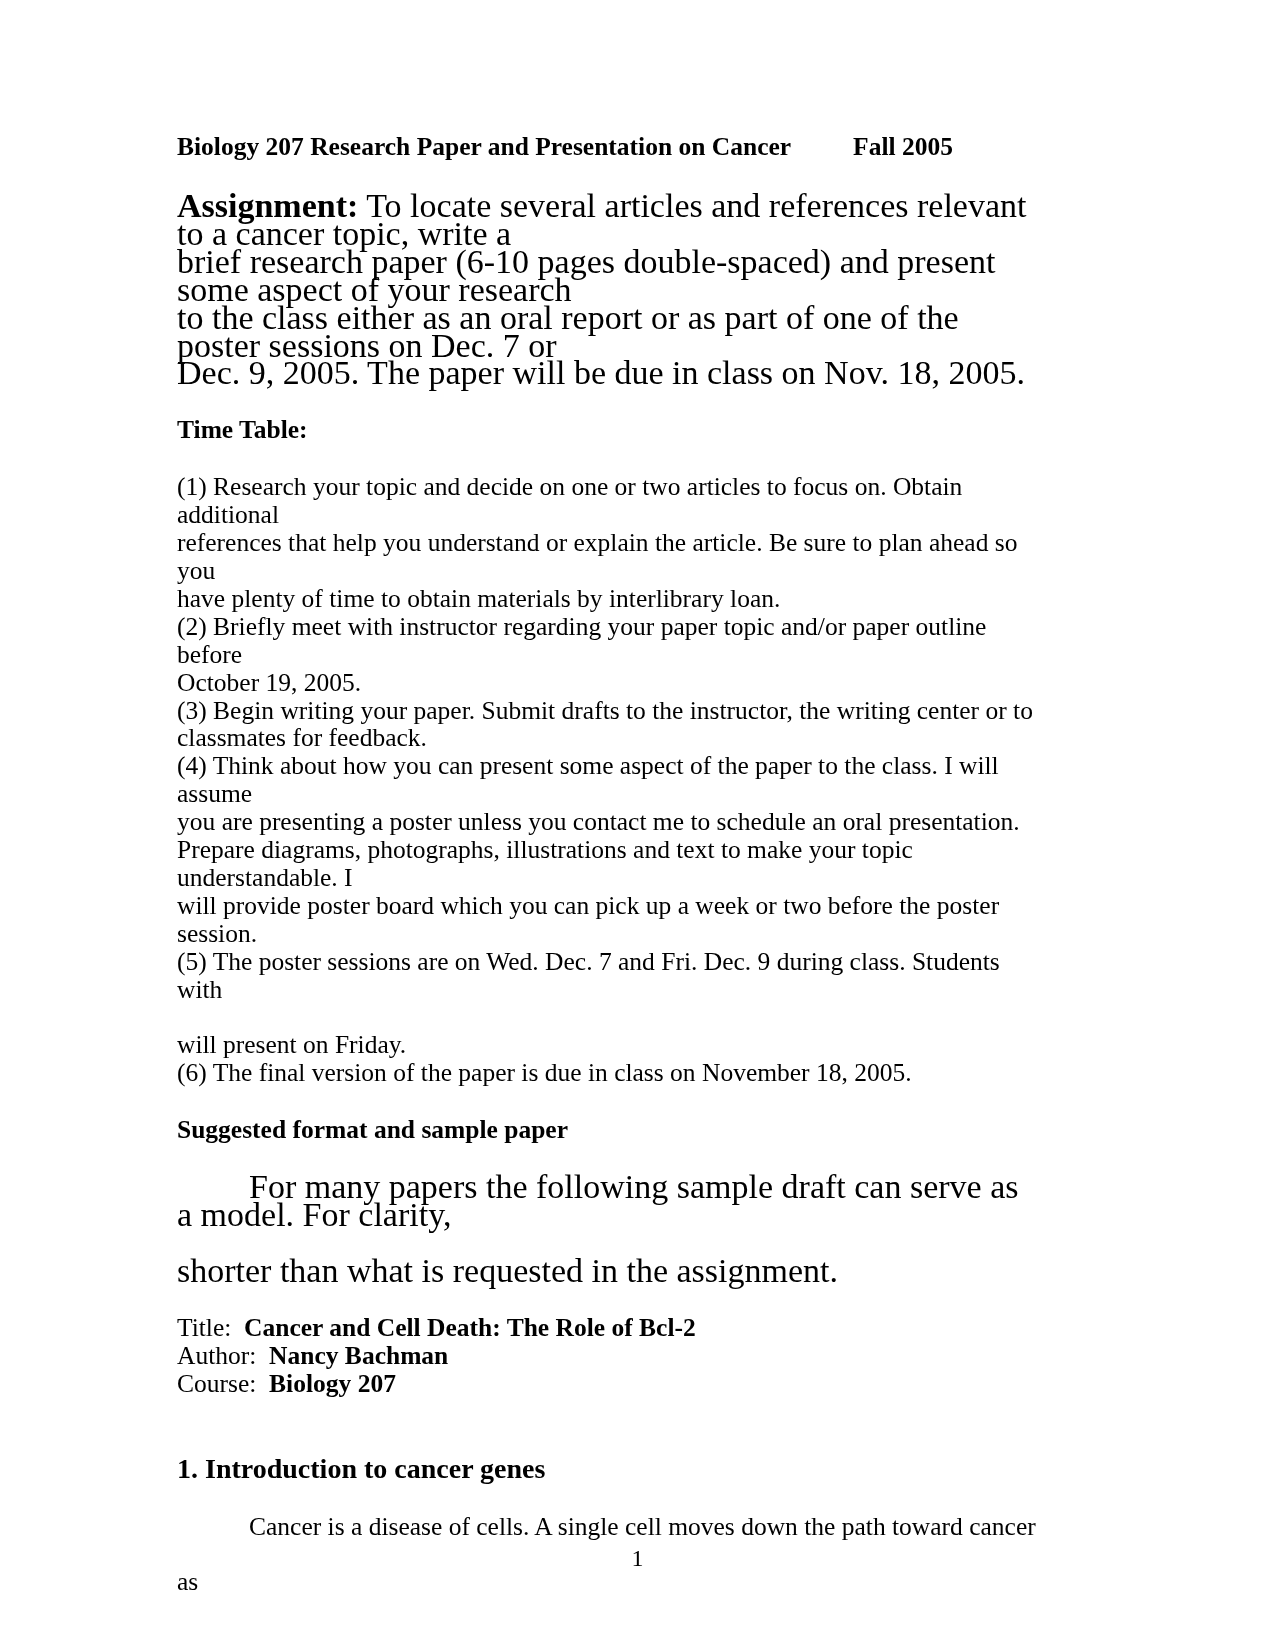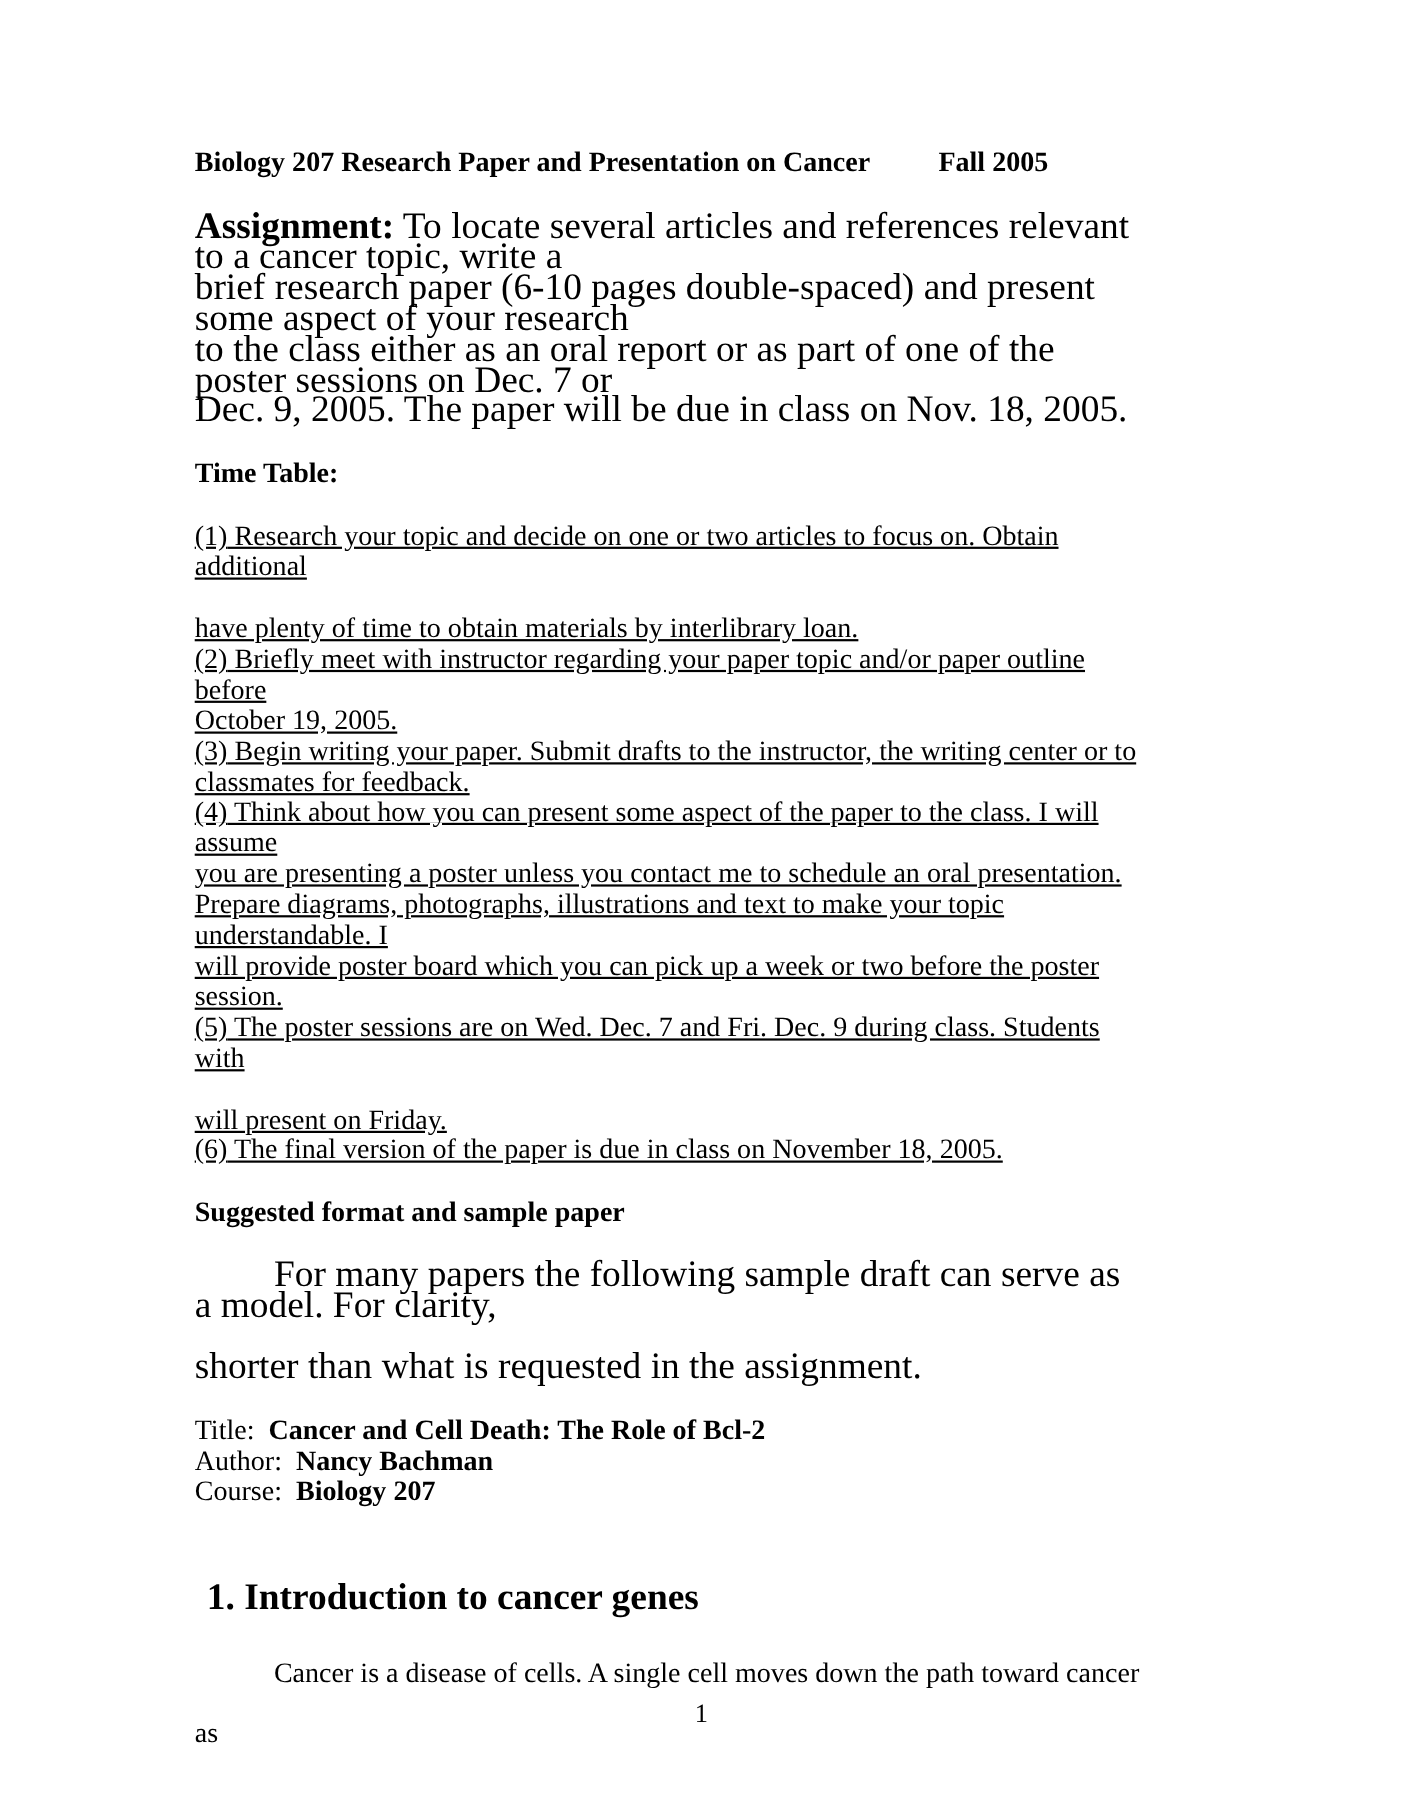--- a/index.html
+++ b/index.html
@@ -62,40 +62,39 @@
     font-size: 25.5px;
     font-weight: bold;
     line-height: 27.9px;
     margin: 0;
   }
 
   .list-item {
     font-size: 25.5px;
     line-height: 27.9px;
     margin: 0;
-    text-decoration: underline;
   }
 
   .indent {
     display: inline-block;
     width: 72px;
   }
 
   .meta-line {
     font-size: 25.5px;
     line-height: 27.9px;
     margin: 0;
     white-space: pre;
   }
 
   .outline-num {
-    font-size: 34px;
+    font-size: 28px;
     font-weight: bold;
     line-height: 27.9px;
-    margin: 11px;
+    margin: 0;
   }
 
   
   .body-para {
     font-size: 25.5px;
     line-height: 55px;
     margin: 0;
     text-align: left;
   }
 
@@ -121,21 +120,21 @@
     <div class="gap-lg"></div>
 
     <div class="para"><span class="bold">Assignment:</span><span> To locate several articles and references relevant to a cancer topic, write a</span><br><span>brief research paper (6-10 pages double-spaced) and present some aspect of your research</span><br><span>to the class either as an oral report or as part of one of the poster sessions on Dec. 7 or</span><br><span>Dec. 9, 2005.  The paper will be due in class on Nov. 18, 2005.</span></div>
 
     <div class="gap-md"></div>
 
     <div class="section-head">Time Table:</div>
 
     <div class="gap-md"></div>
 
-    <div class="list-item"><span>(1)</span><span>  Research your topic and decide on one or two articles to focus on. Obtain additional</span><br><br><span>have plenty of time to obtain materials by interlibrary loan.</span></div>
+    <div class="list-item"><span>(1)</span><span>  Research your topic and decide on one or two articles to focus on. Obtain additional</span><br><span>references that help you understand or explain the article.  Be sure to plan ahead so you</span><br><span>have plenty of time to obtain materials by interlibrary loan.</span></div>
 
     <div class="list-item"><span>(2)</span><span>  Briefly meet with instructor regarding your paper topic and/or paper outline before</span><br><span>October 19, 2005.</span></div>
 
     <div class="list-item"><span>(3)</span><span>  Begin writing your paper. Submit drafts to the instructor, the writing center or to</span><br><span>classmates for feedback.</span></div>
 
     <div class="list-item"><span>(4)</span><span>  Think about how you can present some aspect of the paper to the class.  I will assume</span><br><span>you are presenting a poster unless you contact me to schedule an oral presentation.</span><br><span>Prepare diagrams, photographs, illustrations and text to make your topic understandable. I</span><br><span>will provide poster board which you can pick up a week or two before the poster session.</span></div>
 
     <div class="list-item"><span>(5)</span><span>  The poster sessions are on Wed. Dec. 7 and Fri. Dec. 9 during class.  Students with</span><br><br><span>will present on Friday.</span></div>
 
     <div class="list-item"><span>(6)</span><span>  The final version of the paper is due in class on November 18, 2005.</span></div>

